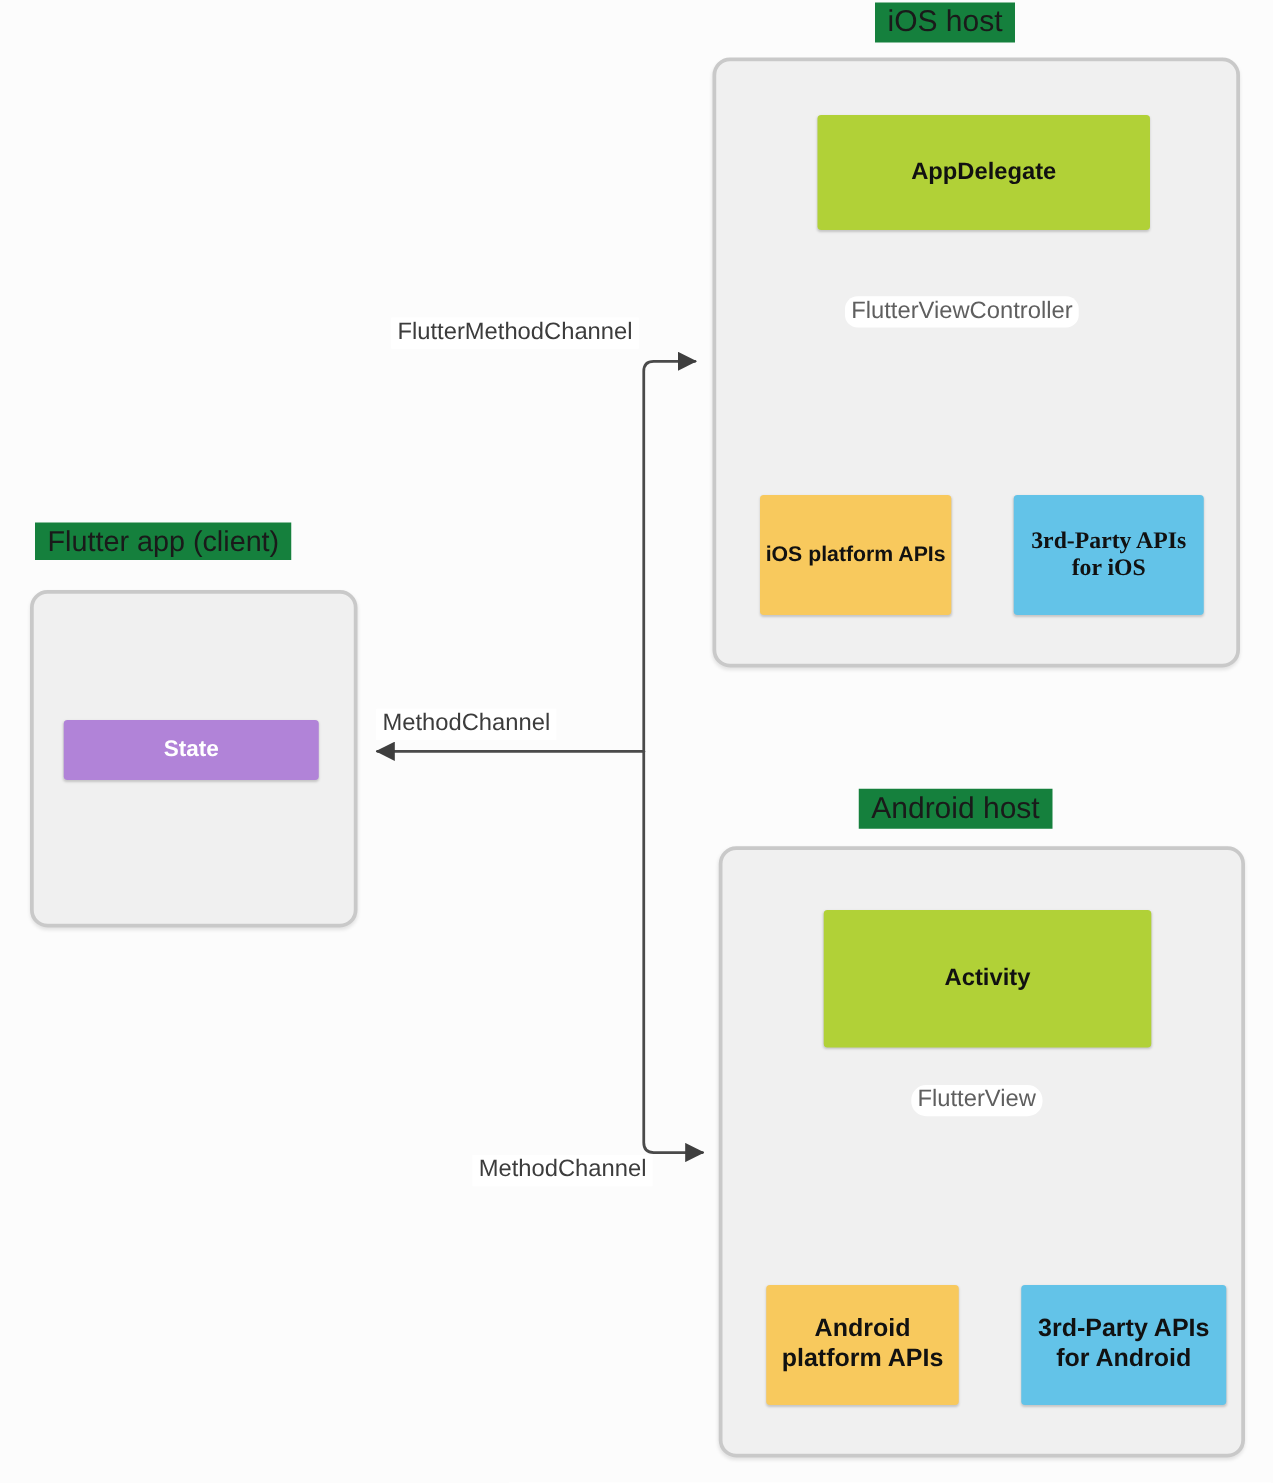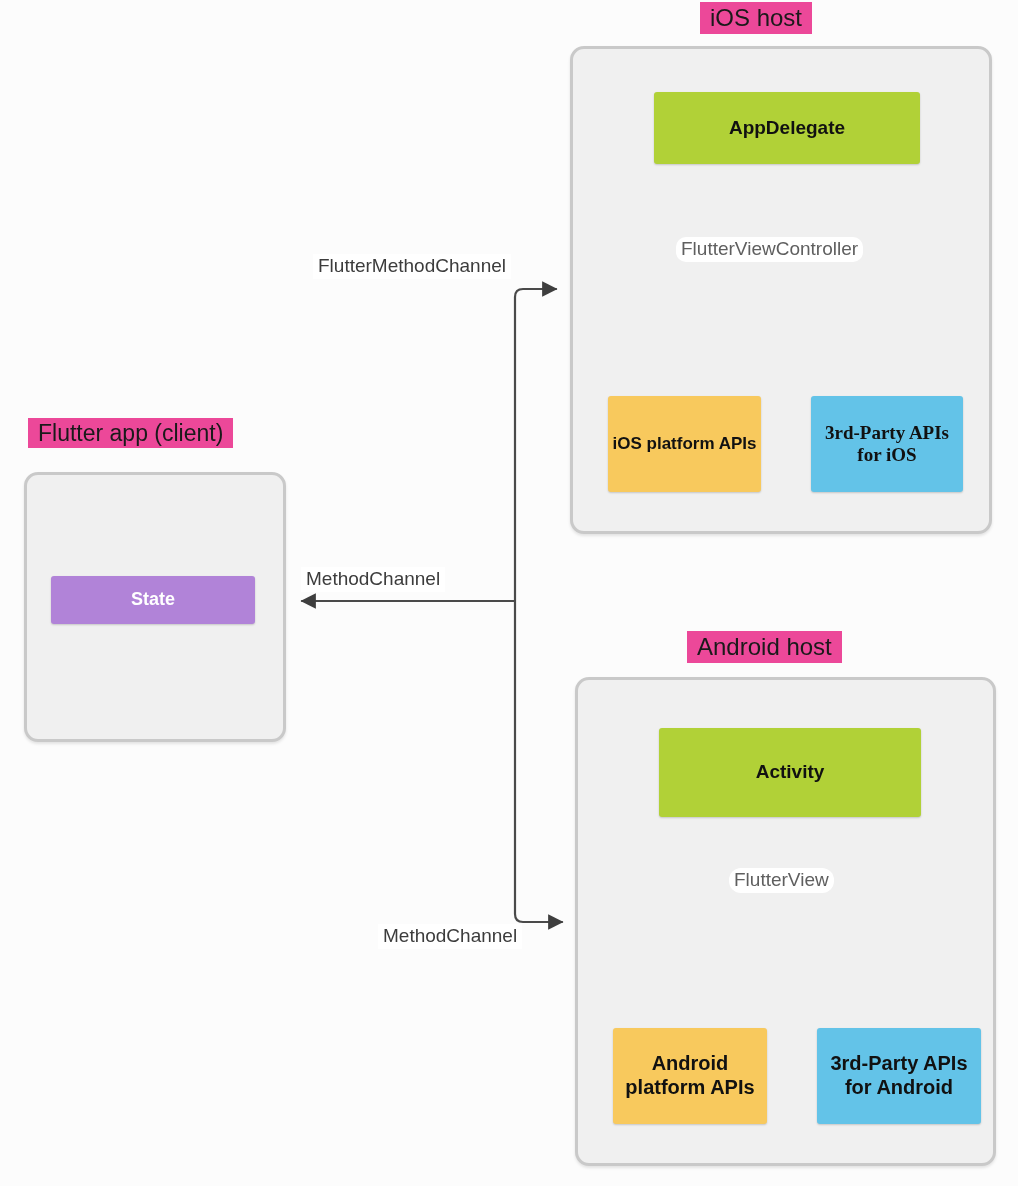--- a/index.html
+++ b/index.html
@@ -36,21 +36,21 @@
   }
   #ios-host-container  { left: 570px; top: 46px;  width: 422px; height: 488px; }
   #android-host-container { left: 575px; top: 677px; width: 421px; height: 489px; }
   #flutter-app-container { left: 24px; top: 472px; width: 262px; height: 270px; }
 
   
   .group-title {
     position: absolute;
     font-size: 24px;
     color: #1a1a1a;
-    background: #ec4899;
+    background: #15803d;
     padding: 2px 10px;
     white-space: nowrap;
     line-height: 1.15;
     text-align: center;
   }
   #ios-host-title     { left: 700px; top: 2px; }
   #android-host-title { left: 687px; top: 631px; }
   #flutter-app-title  { left: 28px; top: 418px; font-size: 23px; }
 
   
@@ -66,22 +66,22 @@
     color: #111111;
     line-height: 1.18;
     border-radius: 3px;
     box-shadow: 0 1px 2px rgba(0,0,0,0.18);
   }
   .node.green  { background: #b1d137; }
   .node.orange { background: #f8c95d; }
   .node.blue   { background: #63c3e8; }
   .node.purple { background: #b183d8; color: #ffffff; }
 
-  #node-appdelegate { left: 654px; top: 92px;  width: 266px; height: 72px; }
-  #node-activity    { left: 659px; top: 728px; width: 262px; height: 89px; }
+  #node-appdelegate { left: 654px; top: 92px;  width: 266px; height: 92px; }
+  #node-activity    { left: 659px; top: 728px; width: 262px; height: 110px; }
 
   #node-ios-platform-apis   { left: 608px; top: 396px;  width: 153px; height: 96px; font-size: 17px; }
   #node-3rd-party-ios       { left: 811px; top: 396px;  width: 152px; height: 96px; font-size: 19px; font-family: Liberation Serif, serif; }
   #node-android-platform-apis { left: 613px; top: 1028px; width: 154px; height: 96px; font-size: 20px; }
   #node-3rd-party-android     { left: 817px; top: 1028px; width: 164px; height: 96px; font-size: 20px; }
 
   #node-state { left: 51px; top: 576px; width: 204px; height: 48px; font-size: 18px; }
 
   
   .edge-label {

